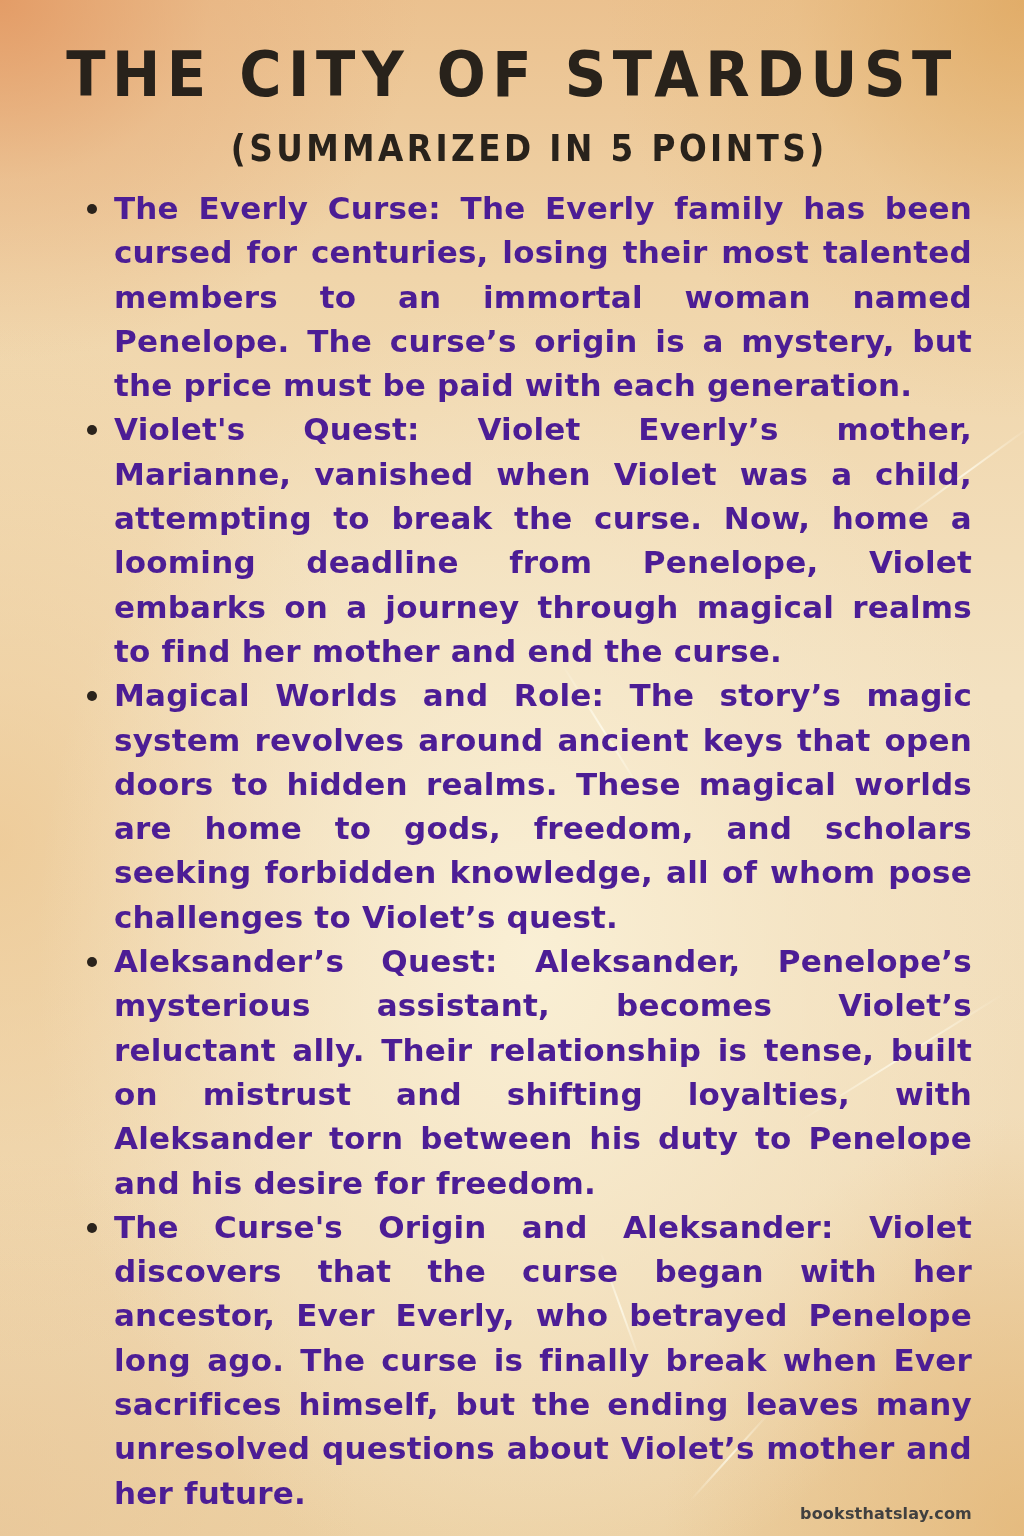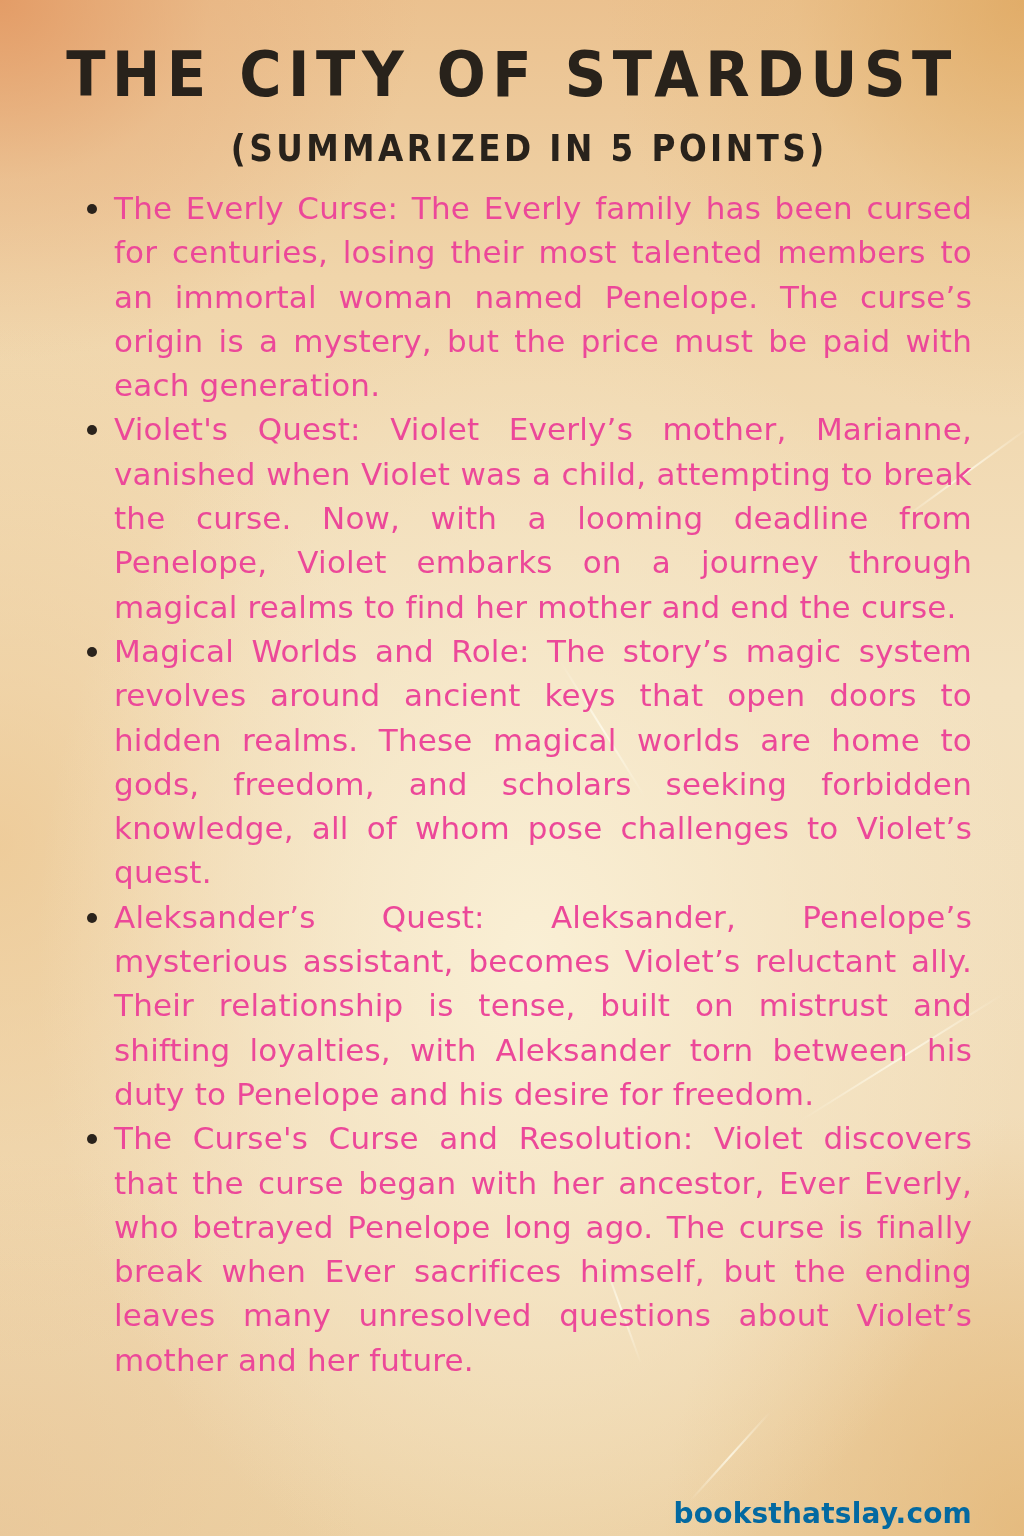--- a/index.html
+++ b/index.html
@@ -75,46 +75,46 @@
       width: 858px;
       margin: 0;
       padding: 0;
       list-style: none;
     }
     .point {
       position: relative;
       margin: 0;
       padding: 0;
       font-family: "DejaVu Sans", sans-serif;
-      font-weight: normal;
+      font-weight: bold;
       font-size: 31px;
       line-height: 44.3px;
       text-align: justify;
-      color: #ec4899;
+      color: #4c1d95;
       letter-spacing: 0.2px;
     }
     .bullet {
       position: absolute;
       left: -27px;
       top: 18px;
       width: 10px;
       height: 10px;
       border-radius: 50%;
       background: #2a231c;
     }
 
     .footer {
       position: absolute;
       right: 52px;
       top: 1500px;
       font-family: "DejaVu Sans", sans-serif;
       font-weight: bold;
-      font-size: 28px;
+      font-size: 16px;
       line-height: 28px;
-      color: #0369a1;
+      color: #404040;
       letter-spacing: 0.2px;
     }
   </style>
 </head>
 <body>
 
 <div class="crease c1"></div>
 <div class="crease c2"></div>
 <div class="crease c3"></div>
 <div class="crease c4"></div>
@@ -125,32 +125,32 @@
 
 <ul class="points">
   <li class="point">
     <span class="bullet"></span>
     <span>The Everly Curse:</span>
     <span>The Everly family has been cursed for centuries, losing their most talented members to an immortal woman named Penelope. The curse’s origin is a mystery, but the price must be paid with each generation.</span>
   </li>
   <li class="point">
     <span class="bullet"></span>
     <span>Violet's Quest:</span>
-    <span>Violet Everly’s mother, Marianne, vanished when Violet was a child, attempting to break the curse. Now, with a looming deadline from Penelope, Violet embarks on a journey through magical realms to find her mother and end the curse.</span>
+    <span>Violet Everly’s mother, Marianne, vanished when Violet was a child, attempting to break the curse. Now, home a looming deadline from Penelope, Violet embarks on a journey through magical realms to find her mother and end the curse.</span>
   </li>
   <li class="point">
     <span class="bullet"></span>
     <span>Magical Worlds and Role:</span>
     <span>The story’s magic system revolves around ancient keys that open doors to hidden realms. These magical worlds are home to gods, freedom, and scholars seeking forbidden knowledge, all of whom pose challenges to Violet’s quest.</span>
   </li>
   <li class="point">
     <span class="bullet"></span>
     <span>Aleksander’s Quest:</span>
     <span>Aleksander, Penelope’s mysterious assistant, becomes Violet’s reluctant ally. Their relationship is tense, built on mistrust and shifting loyalties, with Aleksander torn between his duty to Penelope and his desire for freedom.</span>
   </li>
   <li class="point">
     <span class="bullet"></span>
-    <span>The Curse's Curse and Resolution:</span>
+    <span>The Curse's Origin and Aleksander:</span>
     <span>Violet discovers that the curse began with her ancestor, Ever Everly, who betrayed Penelope long ago. The curse is finally break when Ever sacrifices himself, but the ending leaves many unresolved questions about Violet’s mother and her future.</span>
   </li>
 </ul>
 
 <div class="footer">booksthatslay.com</div>
 
 </body></html>

